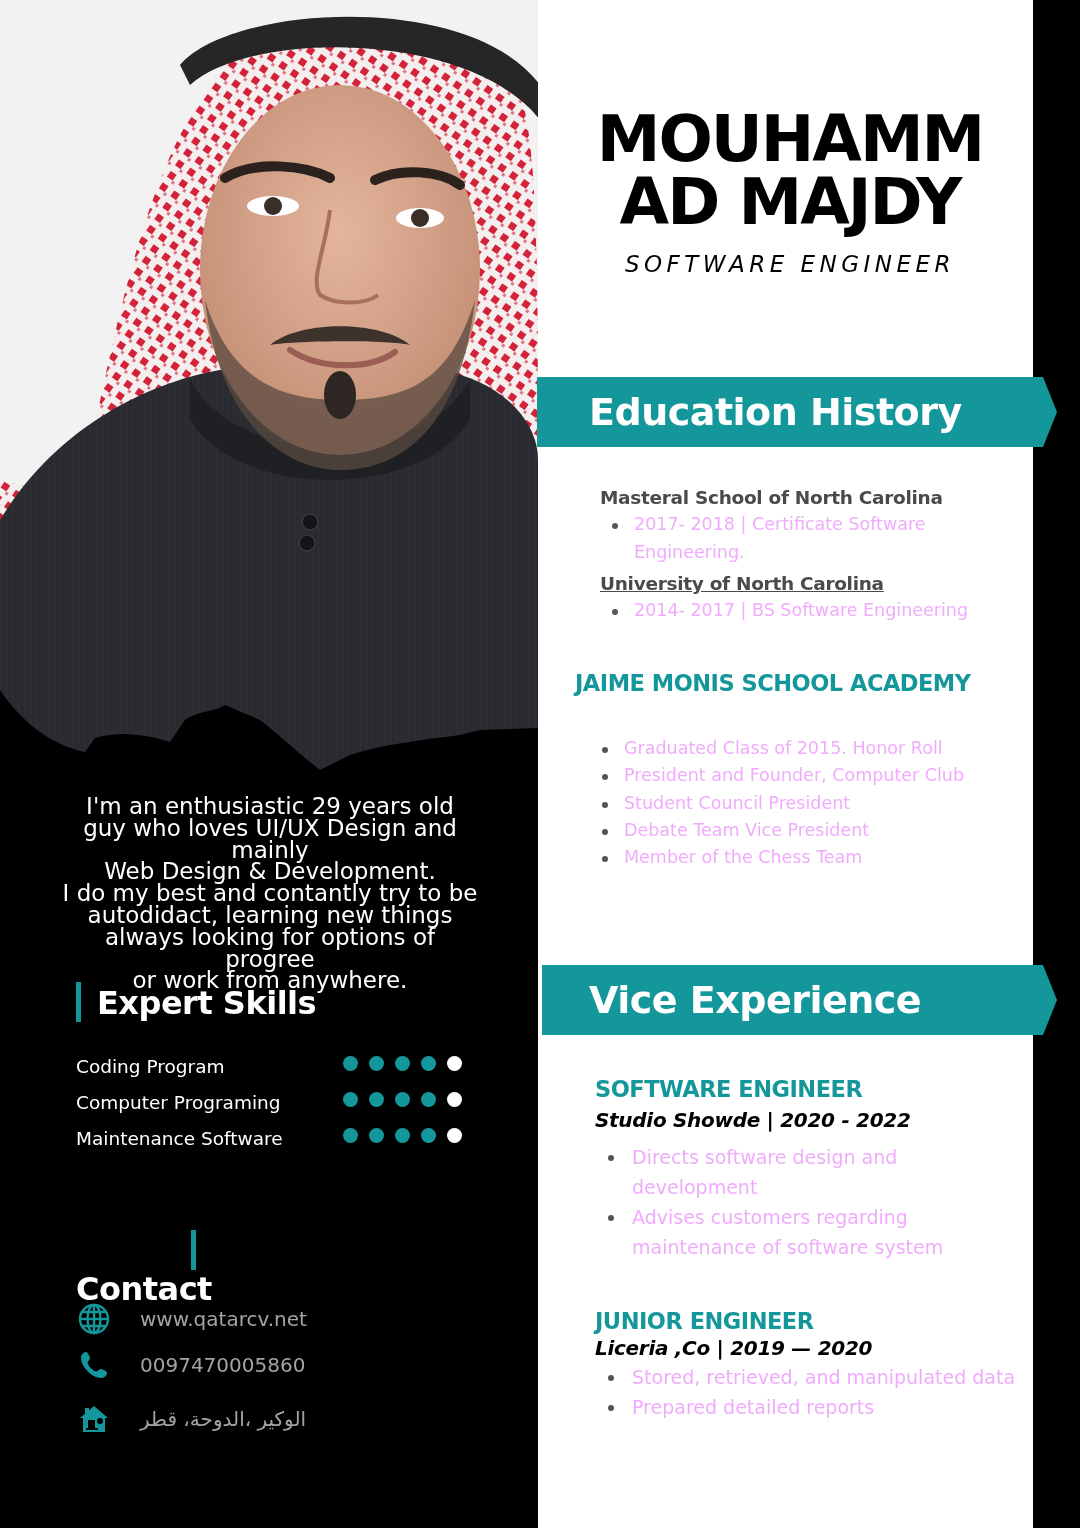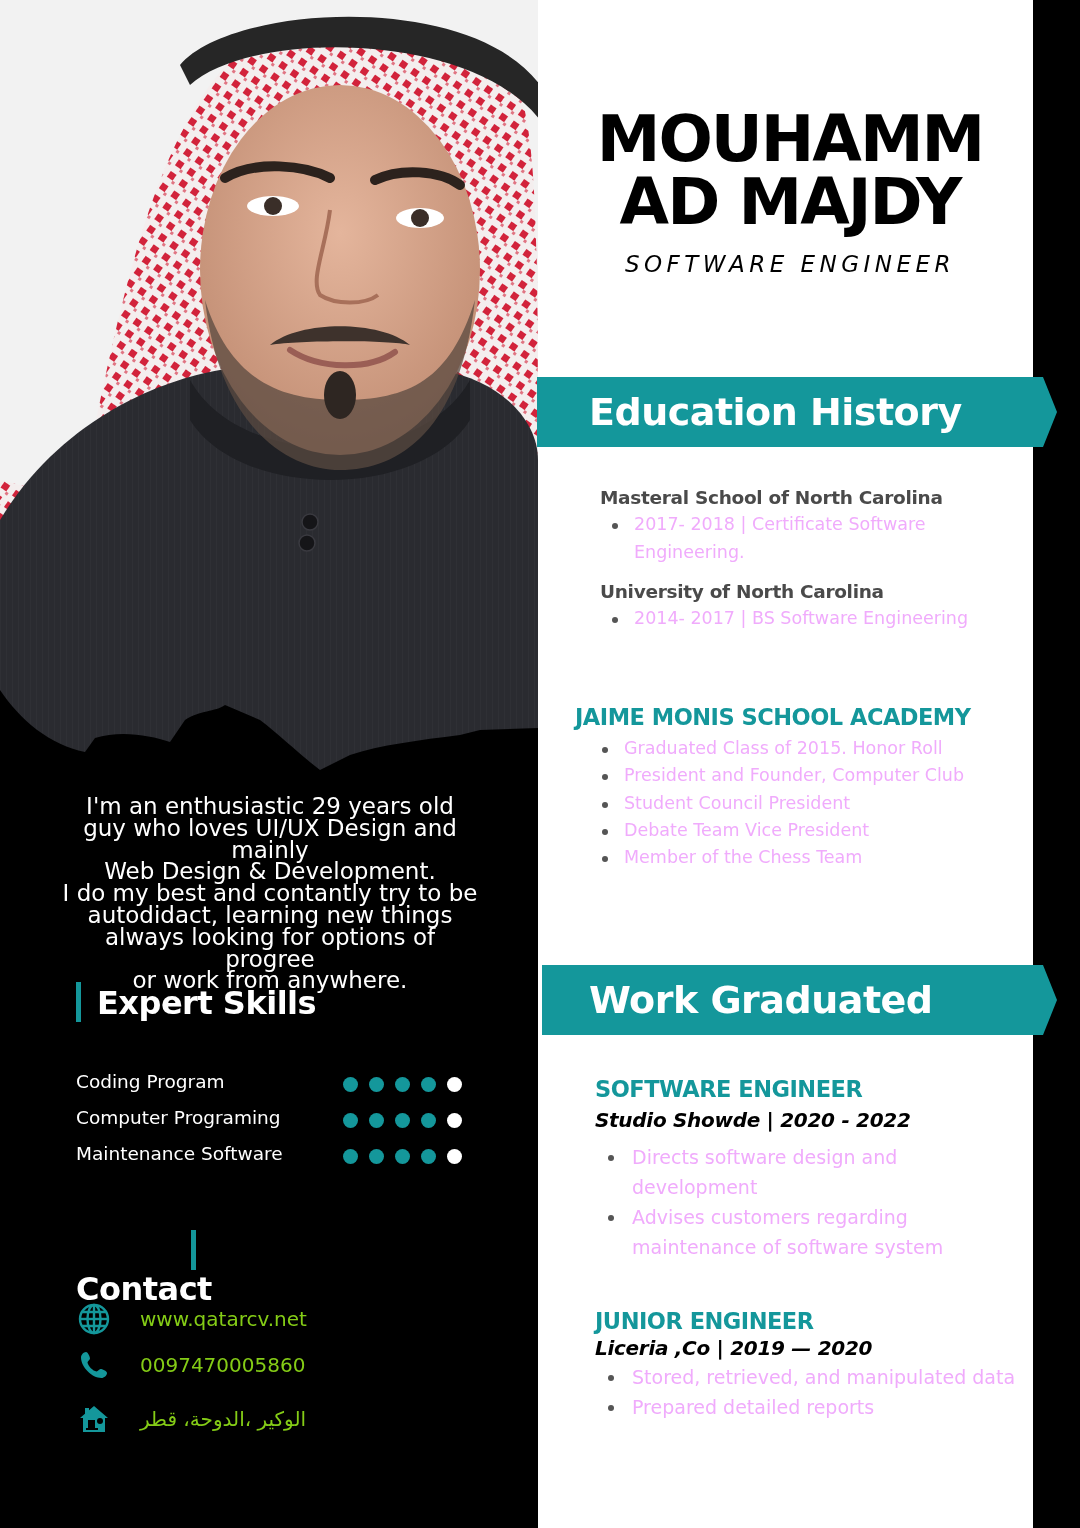--- a/index.html
+++ b/index.html
@@ -19,30 +19,30 @@
   
   .about { position:absolute; left:60px; top:796px; width:420px; text-align:center; color:#fff;
            font-family:"DejaVu Sans", sans-serif; font-size:23px; line-height:21.8px; }
   .about span { display:block; }
 
   .side-heading { position:absolute; left:76px; display:flex; align-items:flex-end; }
   .side-heading .bar { width:5px; height:40px; background:#14979b; margin-right:16px; }
   .side-heading .txt { color:#fff; font-family:"DejaVu Sans", sans-serif; font-weight:bold; font-size:32px; letter-spacing:-0.5px; }
 
   .skills { position:absolute; left:76px; top:1056px; width:400px; }
-  .skill-row { display:flex; align-items:flex-end; height:36px; }
+  .skill-row { display:flex; align-items:flex-start; height:36px; }
   .skill-name { color:#fff; font-family:"DejaVu Sans", sans-serif; font-size:18.5px; width:267px; }
   .dots { display:flex; gap:11px; }
   .dot { width:15px; height:15px; border-radius:50%; background:#14979b; }
   .dot.off { background:#fff; }
 
   .contact { position:absolute; left:76px; top:1296px; }
   .contact-row { display:flex; align-items:center; height:46px; }
   .contact-row .ico { width:36px; height:36px; margin-right:28px; display:flex; align-items:center; justify-content:center; }
-  .contact-row .val { color:#84cc16; font-family:"DejaVu Sans", sans-serif; font-size:20px; }
+  .contact-row .val { color:#a3a3a3; font-family:"DejaVu Sans", sans-serif; font-size:20px; }
   .contact-row.addr { height:62px; }
   .contact-row .val.ar { font-family:"DejaVu Sans", sans-serif; direction:rtl; }
 
   
   .name { position:absolute; left:580px; top:108px; width:420px; text-align:center;
           font-family:"DejaVu Sans", sans-serif; font-weight:bold; font-size:64px; line-height:63px; letter-spacing:-2px; color:#000; }
   .name span { display:block; }
   .role { position:absolute; left:580px; top:251px; width:420px; text-align:center;
           font-family:"DejaVu Sans", sans-serif; font-style:italic; font-size:23px; letter-spacing:4.5px; color:#000; }
 
@@ -51,21 +51,21 @@
   .banner .label { position:absolute; left:52px; top:0; height:70px; display:flex; align-items:center;
                    color:#fff; font-family:"DejaVu Sans", sans-serif; font-weight:bold; font-size:38px; letter-spacing:-0.5px; }
 
   .edu-block { position:absolute; left:600px; top:484px; width:420px; color:#555; }
   .school { font-family:"DejaVu Sans", sans-serif; font-weight:bold; font-size:18.5px; color:#4a4a4a; line-height:27px; letter-spacing:-0.3px; }
   .blist { list-style:none; }
   .blist li { position:relative; padding-left:34px; font-family:"DejaVu Sans", sans-serif; font-size:17.5px; color:#f0abfc; line-height:27.5px; }
   .blist li::before { content:""; position:absolute; left:12px; top:12px; width:6px; height:6px; border-radius:50%; background:#555; }
 
   .teal-head { font-family:"DejaVu Sans", sans-serif; font-weight:bold; color:#14979b; font-size:22.5px; letter-spacing:-0.5px; }
-  .academy { position:absolute; left:575px; top:704px;text-align:right; }
+  .academy { position:absolute; left:575px; top:670px;text-align:right; }
   .academy-list { position:absolute; left:590px; top:735px; width:430px; }
   .academy-list li { line-height:27.3px; }
 
   .job { position:absolute; left:595px; width:430px; }
   .job .company { font-family:"DejaVu Sans", sans-serif; font-weight:bold; font-style:italic; font-size:20px; color:#000; margin-top:6px; letter-spacing:-0.3px; }
   .job .blist li { font-size:19px; line-height:30px; padding-left:37px; }
   .job .blist li::before { top:13px; left:13px; }
 </style>
 </head>
 <body>
@@ -222,40 +222,40 @@
       <path d="M0 0 H506 L520 35 L506 70 H0 Z" fill="#14979b"></path>
     </svg>
   <div class="label">Education History</div>
 </div>
 
 <div class="edu-block">
   <div class="school">Masteral School of North Carolina</div>
   <ul class="blist">
     <li><span>2017- 2018 | Certificate Software</span><br><span>Engineering.</span></li>
   </ul>
-  <div class="school" style="margin-top:12px;">University of North Carolina</div>
+  <div class="school" style="margin-top:4px;text-decoration:underline;">University of North Carolina</div>
   <ul class="blist">
     <li>2014- 2017 | BS Software Engineering</li>
   </ul>
 </div>
 
 <div class="teal-head academy">JAIME MONIS SCHOOL ACADEMY</div>
 <ul class="blist academy-list">
   <li>Graduated Class of 2015. Honor Roll</li>
   <li>President and Founder, Computer Club</li>
   <li>Student Council President</li>
   <li>Debate Team Vice President</li>
   <li>Member of the Chess Team</li>
 </ul>
 
 <div class="banner" style="left:542px; top:965px; width:515px;">
   <svg class="shape" width="515" height="70" viewBox="0 0 515 70">
       <path d="M0 0 H501 L515 35 L501 70 H0 Z" fill="#14979b"></path>
     </svg>
-  <div class="label" style="left:47px;">Work Graduated</div>
+  <div class="label" style="left:47px;">Vice Experience</div>
 </div>
 
 <div class="job" style="top:1076px;">
   <div class="teal-head">SOFTWARE ENGINEER</div>
   <div class="company">Studio Showde | 2020 - 2022</div>
   <ul class="blist" style="margin-top:10px;">
     <li style="width:330px;">Directs software design and development</li>
     <li style="width:360px;">Advises customers regarding maintenance of software system</li>
   </ul>
 </div>

